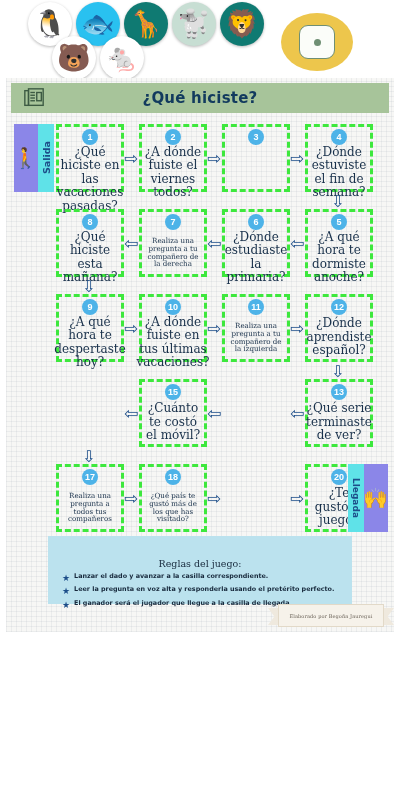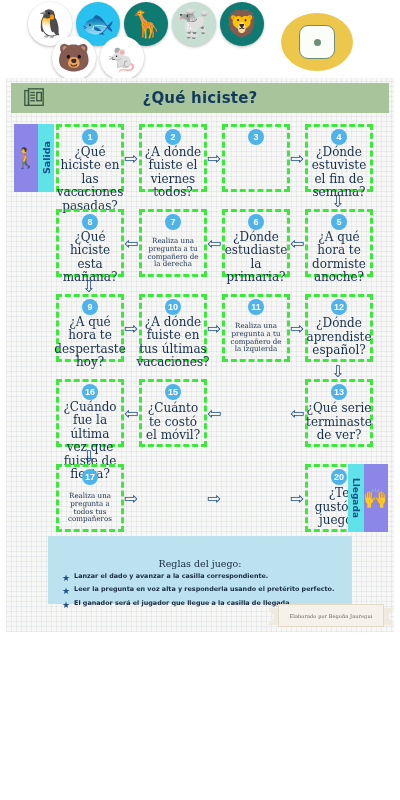--- a/index.html
+++ b/index.html
@@ -412,44 +412,44 @@
       </div>
       <div class="arrow h a3">⇨</div>
       <div class="cell c3">
         <div class="cell-num">12</div>
         <div class="cell-q">¿Dónde aprendiste español?</div>
       </div>
       <div class="arrow down" style="left:325px; top:70px;">⇩</div>
     </div>
 
     <div class="row r4">
-      <div class="cell c0">
-        <div class="cell-num">16</div>
-        <div class="cell-q">¿Cuándo fue la última vez que fuiste de fiesta?</div>
-      </div>
       <div class="arrow h a1">⇦</div>
       <div class="cell c1">
         <div class="cell-num">15</div>
         <div class="cell-q">¿Cuánto te costó el móvil?</div>
       </div>
       <div class="arrow h a2">⇦</div>
       <div class="arrow h a3">⇦</div>
       <div class="cell c3">
         <div class="cell-num">13</div>
         <div class="cell-q">¿Qué serie terminaste de ver?</div>
       </div>
       <div class="arrow down" style="left:76px; top:70px;">⇩</div>
     </div>
 
     <div class="row r5">
       <div class="cell c0">
         <div class="cell-num">17</div>
         <div class="cell-q sm">Realiza una pregunta a todos tus compañeros</div>
       </div>
       <div class="arrow h a1">⇨</div>
+      <div class="cell c1">
+        <div class="cell-num">18</div>
+        <div class="cell-q sm">¿Qué país te gustó más de los que has visitado?</div>
+      </div>
       <div class="arrow h a2">⇨</div>
       <div class="arrow h a3">⇨</div>
       <div class="cell c3">
         <div class="cell-num">20</div>
         <div class="cell-q">¿Te gustó el juego?</div>
       </div>
     </div>
 
     <div class="llegada-block">
       <div class="llegada-label">Llegada</div>

